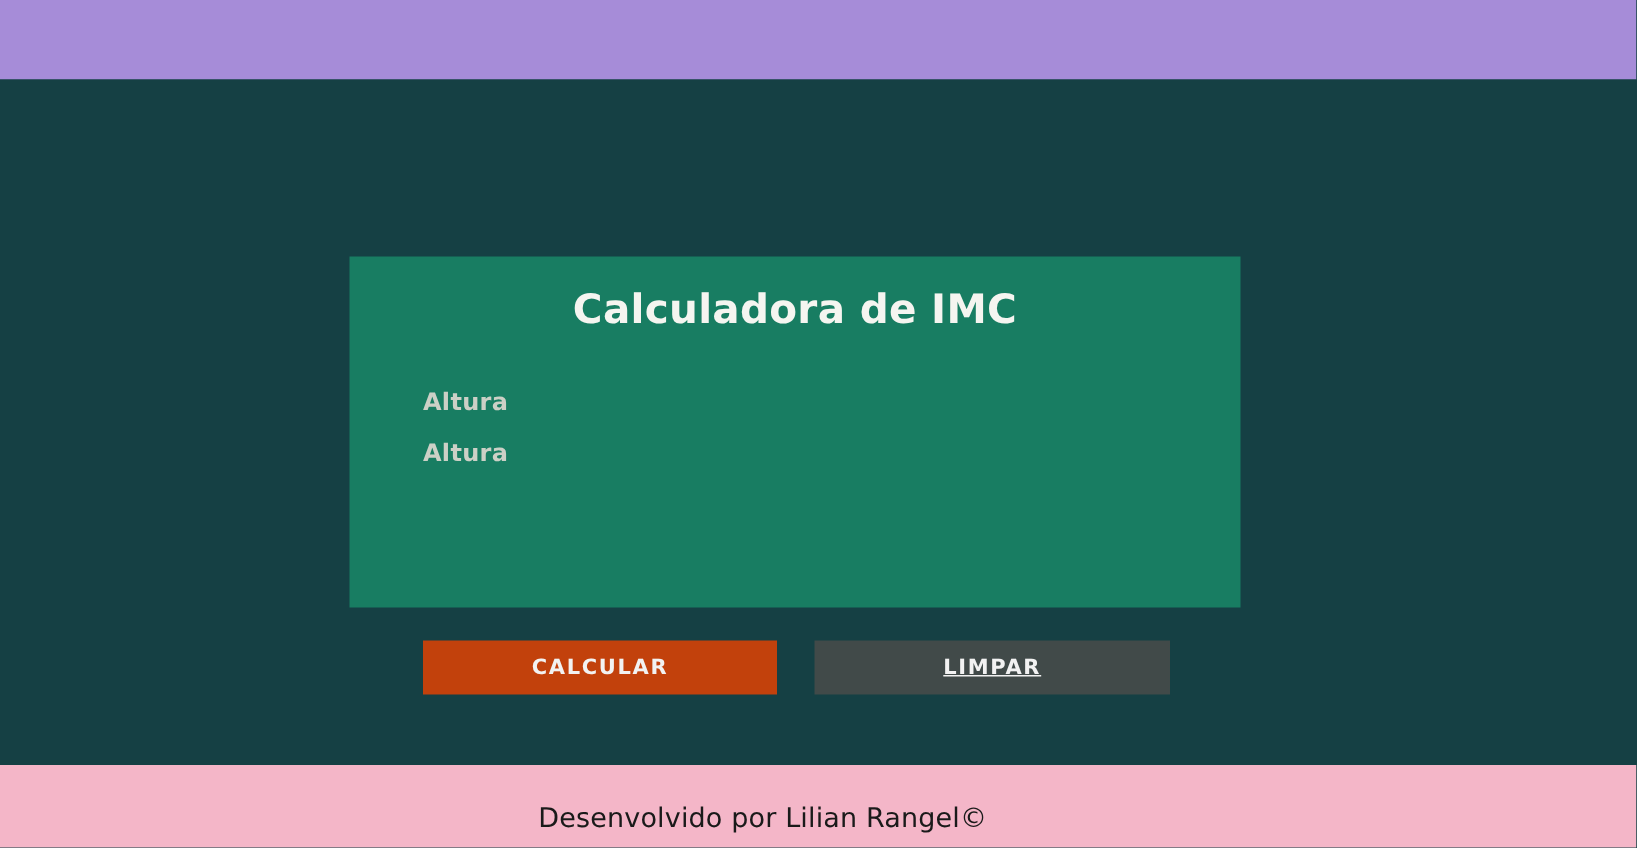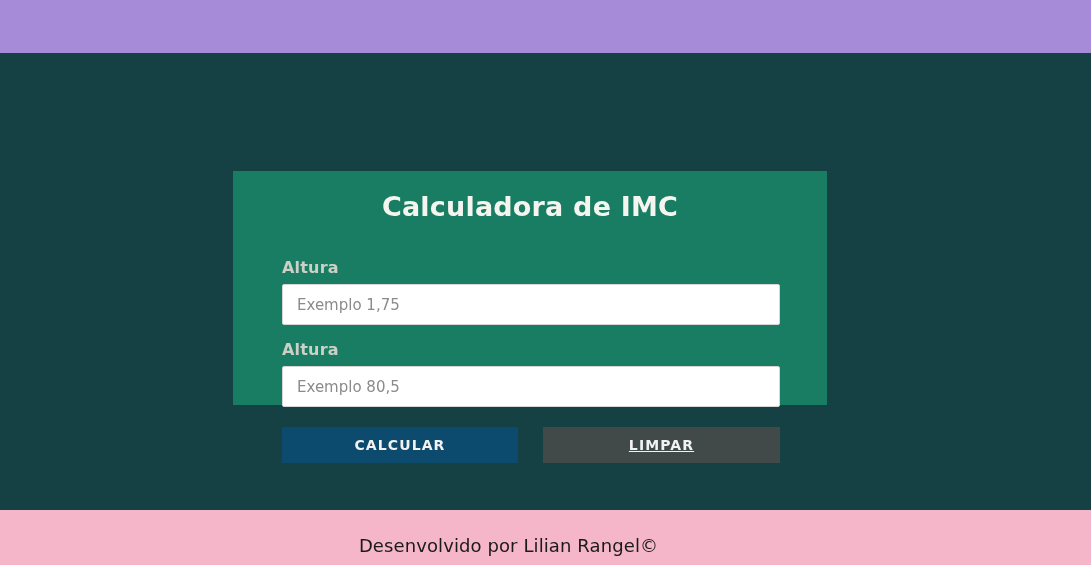--- a/index.html
+++ b/index.html
@@ -123,21 +123,21 @@
     font-size: 14px;
     font-weight: bold;
     letter-spacing: 1.1px;
     text-align: center;
     line-height: 36px;
     padding: 0;
   }
   .btn-calcular {
     left: 0;
     width: 236px;
-    background: #0c4a6e;
+    background: #c2410c;
   }
   .btn-limpar {
     left: 261px;
     width: 237px;
     background: #414a49;
     text-decoration: underline;
   }
 
   
   .footer {
@@ -170,26 +170,24 @@
   <div class="page-body">
 
     <div class="card">
 
       <h1 class="card-title">Calculadora de IMC</h1>
 
       <div class="form-area">
 
         <div class="field-group">
           <label class="field-label">Altura</label>
-          <input class="field-input" type="text" placeholder="Exemplo 1,75" style="">
         </div>
 
         <div class="field-group">
           <label class="field-label">Altura</label>
-          <input class="field-input" type="text" placeholder="Exemplo 80,5" style="">
         </div>
 
       </div>
 
       <div class="button-row">
         <button class="btn btn-calcular">CALCULAR</button>
         <button class="btn btn-limpar">LIMPAR</button>
       </div>
 
     </div>

